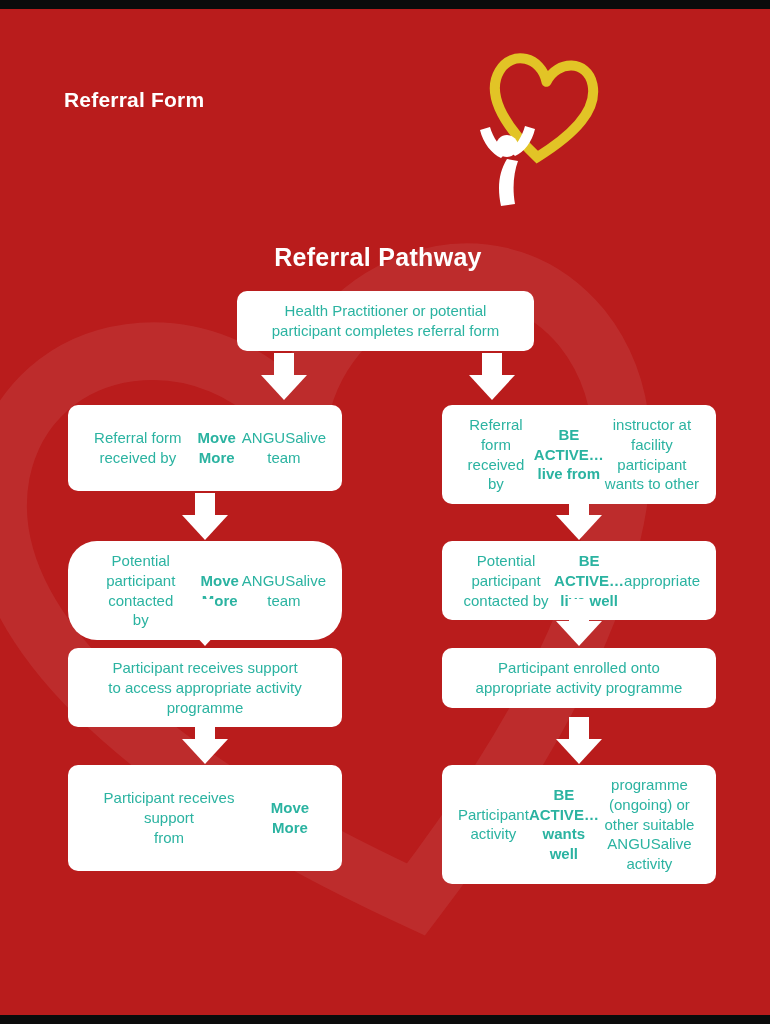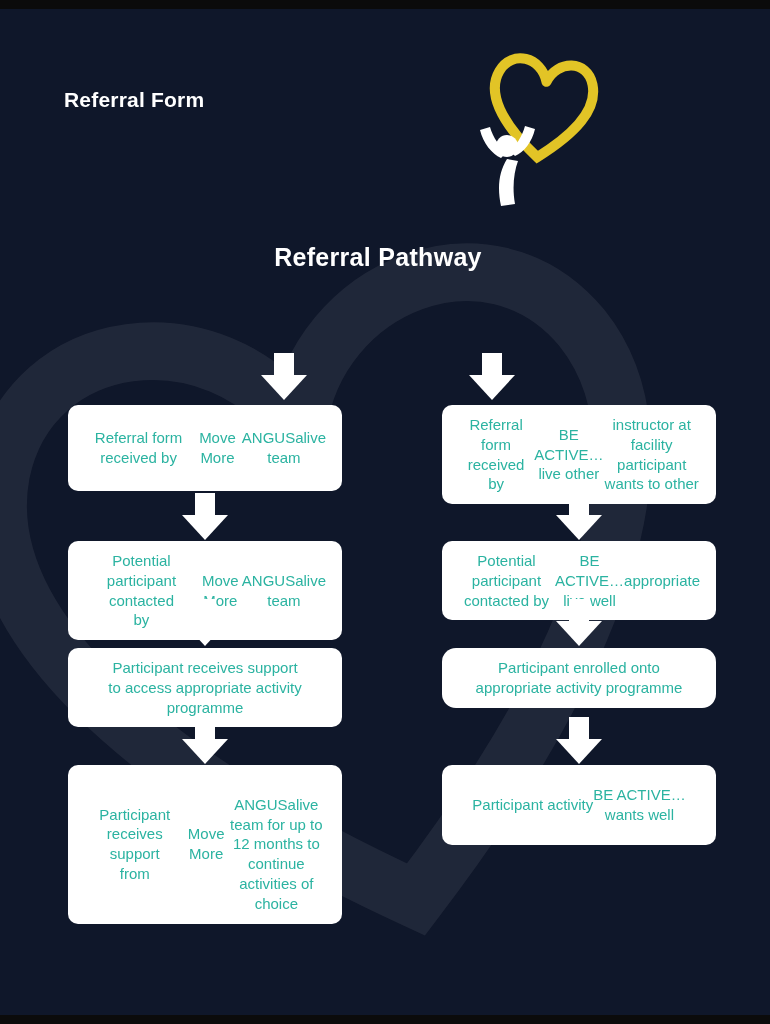--- a/index.html
+++ b/index.html
@@ -2,21 +2,21 @@
 <html><head>
 <meta charset="utf-8">
 <style>
   * { margin:0; padding:0; box-sizing:border-box; }
   html,body { background:#2BB3A1; }
   body { font-family:"Liberation Sans", sans-serif; }
 
   .page {
     position:relative;
     width:770px; height:1024px;
-    background:#0f172a;
+    background:#b91c1c;
     overflow:hidden;
     padding-left:39px;
   }
 
   .edge-bar {
     position:absolute; left:0; width:770px; height:9px;
     background:#0b0b0b; z-index:6;
   }
   .edge-bar.top { top:0; }
   .edge-bar.bottom { bottom:0; }
@@ -54,29 +54,29 @@
   }
 
   .flow-box {
     position:absolute;
     background:#ffffff; border-radius:10px;
     color:#2BB3A1; font-size:15px; line-height:1.32;
     text-align:center; white-space:pre-line;
     display:flex; align-items:center; justify-content:center;
     padding:10px 16px;
   }
-  .flow-box b { font-weight:400; }
+  .flow-box b { font-weight:700; }
 
   .box-top   { left:237px; top:291px; width:297px; min-height:60px; }
   .box-l2    { left:68px;  top:405px; width:274px; min-height:86px; }
   .box-r2    { left:442px; top:405px; width:274px; min-height:86px; }
-  .box-l3    { left:68px;  top:541px; width:274px; min-height:56px; }
+  .box-l3    { left:68px;  top:541px; width:274px; min-height:56px;border-radius:29px; }
   .box-r3    { left:442px; top:541px; width:274px; min-height:56px; }
   .box-l4    { left:68px;  top:648px; width:274px; min-height:66px; }
-  .box-r4    { left:442px; top:648px; width:274px; min-height:60px;border-radius:14px; }
+  .box-r4    { left:442px; top:648px; width:274px; min-height:60px; }
   .box-l5    { left:68px;  top:765px; width:274px; min-height:106px; }
   .box-r5    { left:442px; top:765px; width:274px; min-height:80px; }
 
   .flow-arrow { position:absolute; width:46px; }
   .flow-arrow .stem  { width:20px; height:22px; background:#ffffff; margin:0 auto; }
   .flow-arrow .head  {
     width:0; height:0;
     border-left:23px solid transparent;
     border-right:23px solid transparent;
     border-top:25px solid #ffffff;
@@ -114,34 +114,36 @@
       <g fill="#ffffff">
         <circle cx="55" cy="104" r="11"></circle>
         <path d="M55,117 C47,130 45,145 49,164 L63,162 C60,145 62,130 66,119 Z"></path>
         <path d="M49,116 C40,112 31,101 28,88 L38,85 C41,96 48,105 55,110 Z"></path>
         <path d="M63,114 C72,110 80,100 83,87 L73,84 C70,95 64,104 57,108 Z"></path>
       </g>
     </svg>
 
     <div class="pathway-heading">Referral Pathway</div>
 
+    <div class="flow-box box-top"><span>Health Practitioner or potential
+participant completes referral form</span></div>
 
     <div class="flow-arrow arrow-top-left">
       <div class="stem"></div>
         <div class="head"></div>
     </div>
     <div class="flow-arrow arrow-top-right">
       <div class="stem"></div>
         <div class="head"></div>
     </div>
 
     <div class="flow-box box-l2"><span>Referral form received by
 </span><b>Move More</b><span> ANGUSalive team</span></div>
     <div class="flow-box box-r2"><span>Referral form received by </span><b>BE
-ACTIVE…live other</b><span> instructor at
+ACTIVE…live from</b><span> instructor at
 facility participant wants to other</span></div>
 
     <div class="flow-arrow arrow-l-a">
       <div class="stem"></div>
         <div class="head"></div>
     </div>
     <div class="flow-arrow arrow-r-a">
       <div class="stem"></div>
         <div class="head"></div>
     </div>
@@ -169,21 +171,19 @@
     <div class="flow-arrow arrow-l-c">
       <div class="stem"></div>
         <div class="head"></div>
     </div>
     <div class="flow-arrow arrow-r-c">
       <div class="stem"></div>
         <div class="head"></div>
     </div>
 
     <div class="flow-box box-l5"><span>Participant receives support
-from </span><b>Move More</b><span>
-ANGUSalive team for up to
-12 months to continue
-activities of choice</span></div>
+from </span><b>Move More</b></div>
     <div class="flow-box box-r5"><span>Participant activity </span><b>BE ACTIVE…
-wants well</b></div>
+wants well</b><span> programme (ongoing) or
+other suitable ANGUSalive activity</span></div>
 
   </div>
 </div>
 
 </body></html>

